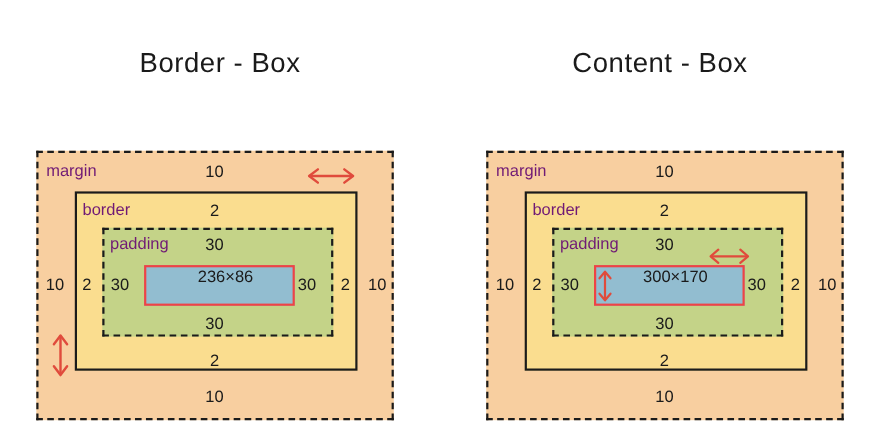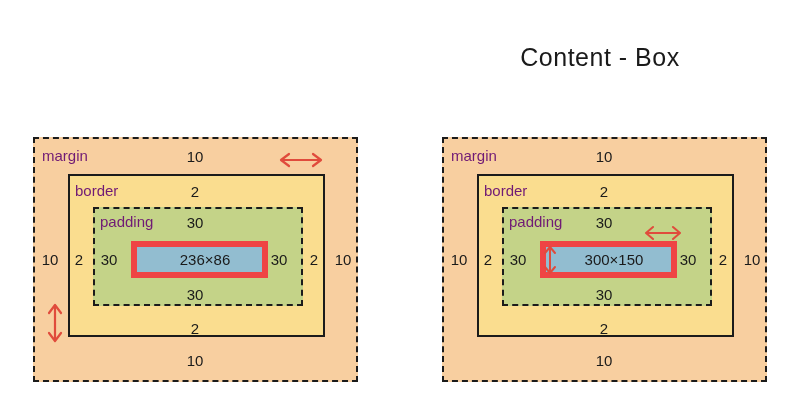--- a/index.html
+++ b/index.html
@@ -58,24 +58,23 @@
   }
   .box-padding {
     position: absolute;
     background: #c4d388;
     border: 2px dashed #1b1b1b;
     box-sizing: border-box;
   }
   .box-content {
     position: absolute;
     background: #92bdd0;
-    border: 6px solid #ef4444;
+    border: 2px solid #ef4444;
     box-sizing: border-box;
     display: flex;
-    align-items: center;
     justify-content: center;
     padding-left: 11px;
   }
 
   .content-label {
     font-size: 15px;
     color: #1a1a1a;
     white-space: pre;
   }
 
@@ -102,20 +101,21 @@
   }
   .arrow svg { display: block; }
 </style>
 </head>
 <body>
 
 <div class="stage">
 
   <div class="panel panel-left">
 
+    <div class="panel-title">Border - Box</div>
 
     <div class="box-margin" style="left:33px; top:137px; width:325px; height:245px;">
 
       <div class="box-border" style="left:33px; top:35px; width:257px; height:163px;">
 
         <div class="box-padding" style="left:23px; top:31px; width:210px; height:99px;">
 
           <div class="box-content" style="left:36px; top:32px; width:137px; height:37px;">
             <span class="content-label">236×86</span>
           </div>
@@ -164,21 +164,21 @@
 
     <div class="panel-title">Content - Box</div>
 
     <div class="box-margin" style="left:42px; top:137px; width:325px; height:245px;">
 
       <div class="box-border" style="left:33px; top:35px; width:257px; height:163px;">
 
         <div class="box-padding" style="left:23px; top:31px; width:210px; height:99px;">
 
           <div class="box-content" style="left:36px; top:32px; width:137px; height:37px;">
-            <span class="content-label">300×150</span>
+            <span class="content-label">300×170</span>
           </div>
         </div>
       </div>
     </div>
 
     <div class="ring-name" style="left:51px; top:147px;">margin</div>
     <div class="ring-name" style="left:84px; top:182px;">border</div>
     <div class="ring-name" style="left:109px; top:213px;">padding</div>
 
     <div class="num" style="left:184px; top:148px; width:40px;">10</div>

